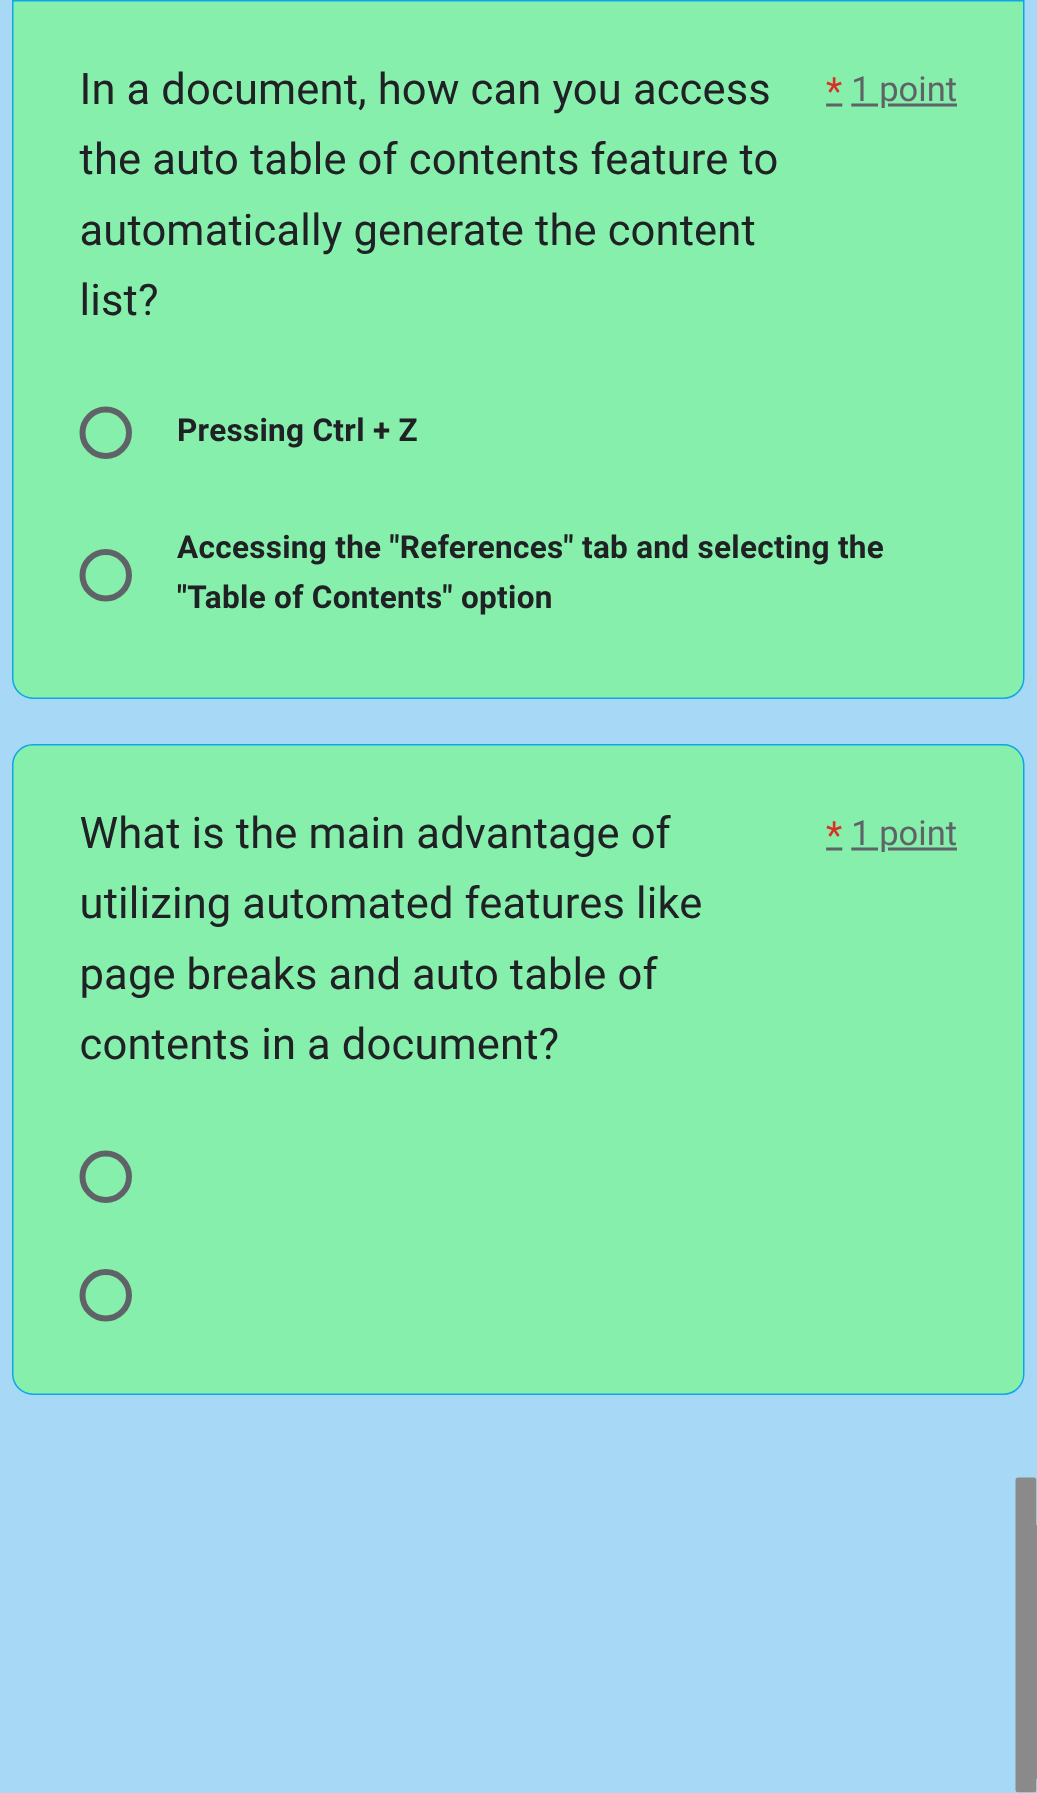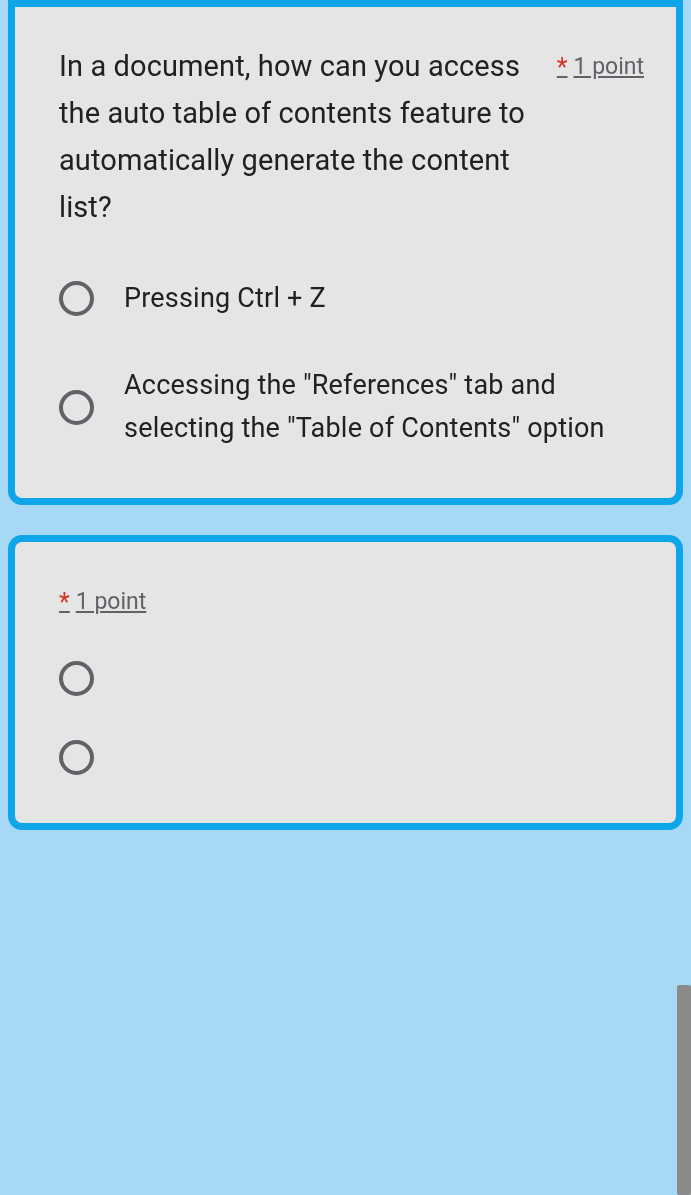--- a/index.html
+++ b/index.html
@@ -12,25 +12,25 @@
     overflow: hidden;
     position: relative;
   }
   .viewport {
     width: 691px;
     height: 1195px;
     overflow: hidden;
     position: relative;
   }
   .card {
-    background: #e5e5e5;
+    background: #86efac;
     border-radius: 14px;
     margin: 0 8px 30px 8px;
-    padding: 36px 32px 48px 44px;
-    border: 7px solid #0ea5e9;
+    padding: 36px 44px 48px 44px;
+    border: 1px solid #0ea5e9;
   }
   .card:first-child { margin-top: 0; border-top-left-radius: 0; border-top-right-radius: 0; }
   .q-header {
     display: flex;
     align-items: flex-start;
     gap: 20px;
     margin-bottom: 46px;
   }
   .q-text {
     font-size: 29px;
@@ -60,24 +60,25 @@
     cursor: pointer;
   }
   .radio {
     width: 35px;
     height: 35px;
     border: 4px solid #5f6368;
     border-radius: 50%;
     flex: 0 0 35px;
   }
   .option-text {
-    font-size: 27px;
+    font-size: 21px;
     line-height: 1.6;
     color: #202124;
     letter-spacing: 0.2px;
+    font-weight: bold;
   }
   .scrollbar {
     position: absolute;
     right: 0;
     bottom: 0;
     width: 14px;
     height: 210px;
     background: #8a8a8a;
     border-radius: 2px;
   }
@@ -103,20 +104,23 @@
       </label>
       <label class="option">
         <span class="radio"></span>
         <span class="option-text">Accessing the "References" tab and selecting the "Table of Contents" option</span>
       </label>
     </div>
   </div>
 
   <div class="card">
     <div class="q-header">
+      <div class="q-text">
+        <span>What is the main advantage of utilizing automated features like page breaks and auto table of contents in a document?</span>
+      </div>
       <div class="points">
         <span class="star">*</span><span>1 point</span>
       </div>
     </div>
     <div class="options">
       <label class="option">
         <span class="radio"></span>
       </label>
       <label class="option">
         <span class="radio"></span>

